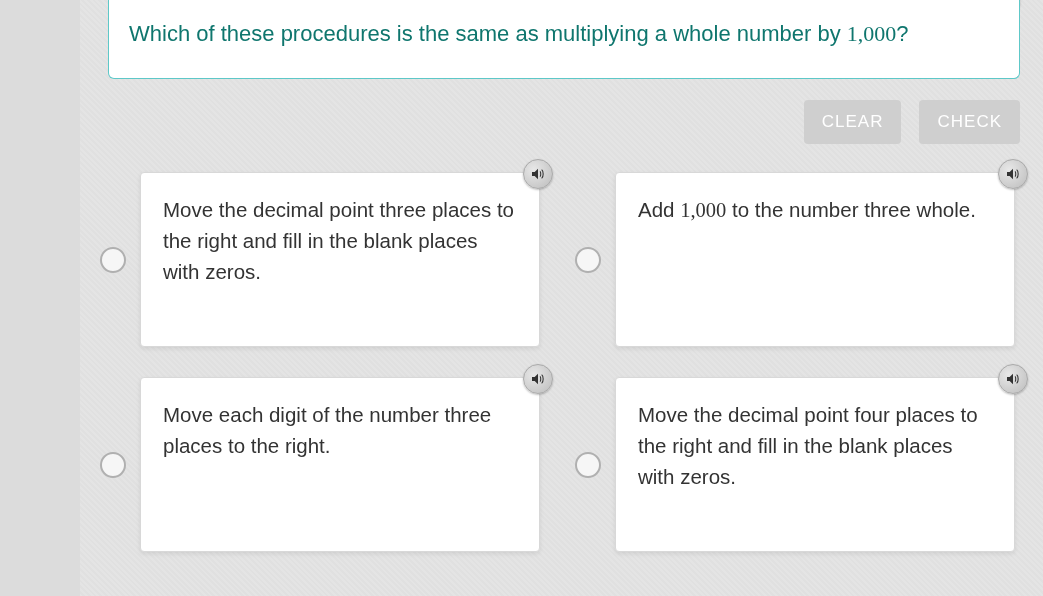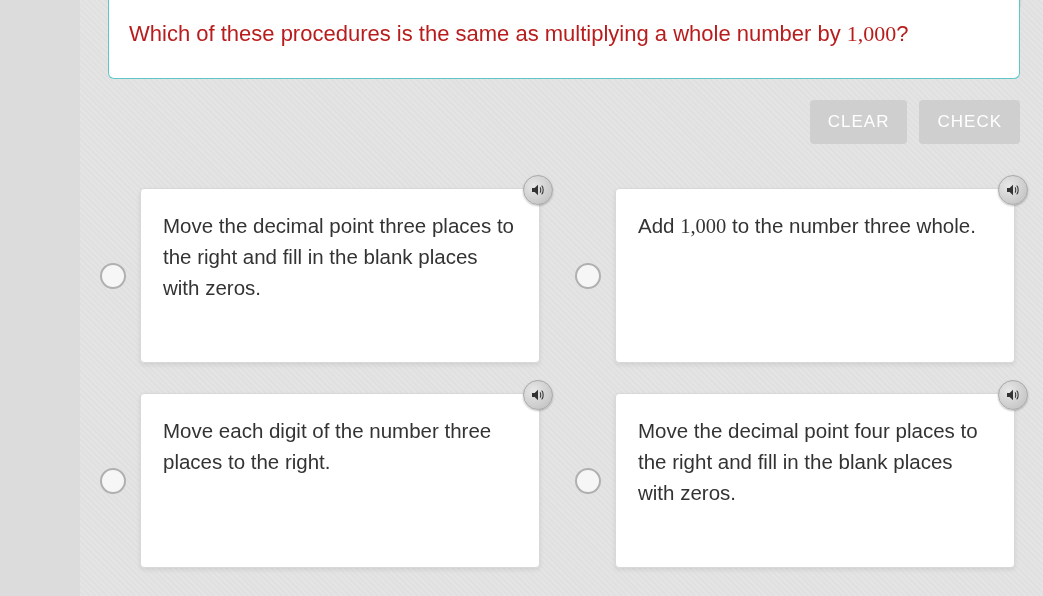--- a/index.html
+++ b/index.html
@@ -28,45 +28,45 @@
       left: 28px; top: 0;
       width: 912px;
       padding: 18px 20px 28px 20px;
       background: #ffffff;
       border: 1px solid #5ec8c8;
       border-top: none;
       border-radius: 0 0 6px 6px;
     }
     .question-text {
       font-size: 22px;
-      color: #b91c1c;
+      color: #0f766e;
       line-height: 1.45;
     }
     .question-text .num { font-family: Georgia, 'Times New Roman', serif; }
     .buttons {
       position: absolute;
       right: 23px; top: 100px;
       display: flex;
-      gap: 12px;
+      gap: 18px;
       padding-left: 27px;
     }
     .btn {
       background: #cfcfcf;
       color: #ffffff;
       border: none;
       border-radius: 4px;
       padding: 12px 18px;
       font-size: 17px;
       letter-spacing: 1px;
       font-weight: 500;
       cursor: pointer;
     }
     .options {
       position: absolute;
-      left: 20px; top: 188px;
+      left: 20px; top: 172px;
       width: 920px;
       display: grid;
       grid-template-columns: 1fr 1fr;
       column-gap: 32px;
       row-gap: 30px;
       gap: 30px;
     }
     .option {
       display: flex;
       align-items: center;

